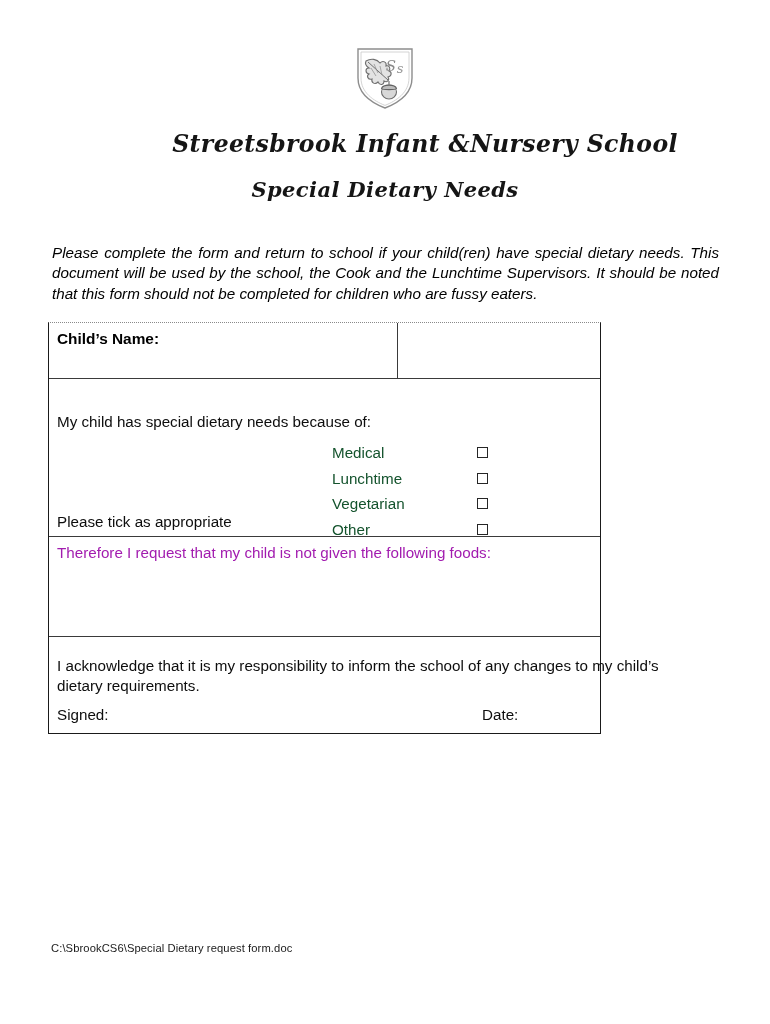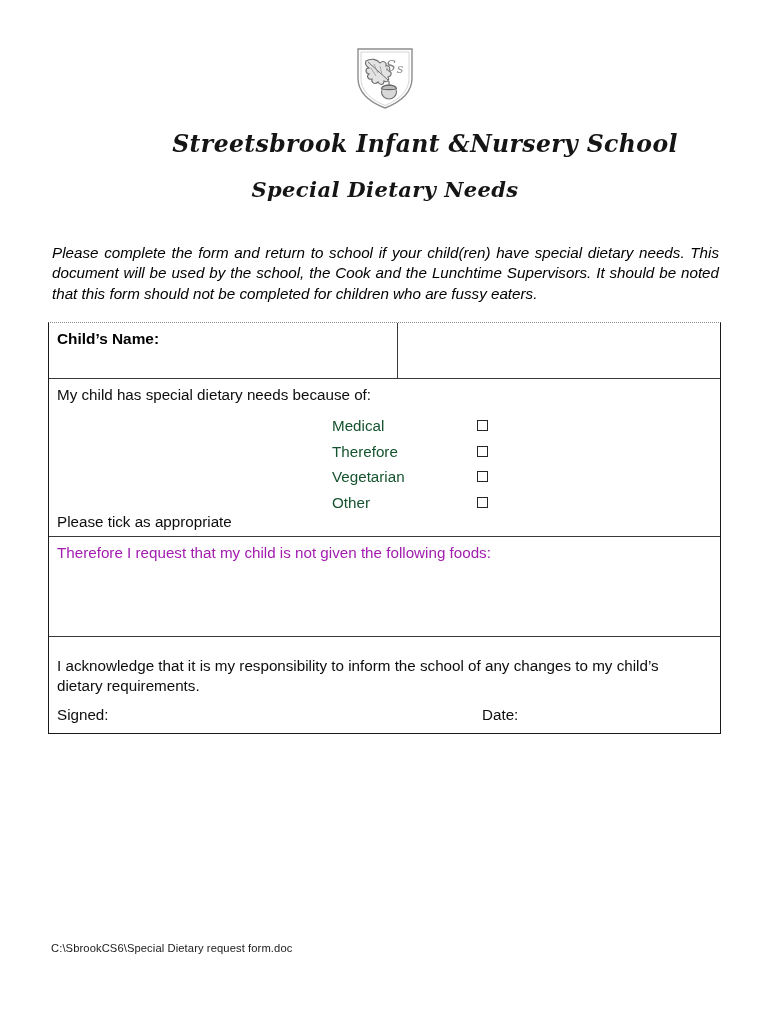--- a/index.html
+++ b/index.html
@@ -71,21 +71,21 @@
     text-align: justify;
     color: #000000;
     font-style: italic;
   }
 
   
   .form-table {
     position: absolute;
     left: 48px;
     top: 322px;
-    width: 673px;
+    width: 553px;
     border-left: 1.6px solid #1a1a1a;
     border-right: 1.6px solid #1a1a1a;
     border-bottom: 1.6px solid #1a1a1a;
     border-top: 1px dotted #8a8a8a;
     box-sizing: border-box;
     background: #fff;
   }
 
   .row {
     position: relative;
@@ -116,20 +116,21 @@
   }
 
   
   .row-reason {
     height: 158px;
     padding: 7px 0 0 8px;
     font-size: 15.2px;
   }
   .reason-lead {
     color: #0d0d0d;
+    margin-top: 27px;
   }
   .options {
     margin-top: 14px;
   }
   .option {
     height: 25.5px;
     position: relative;
     font-size: 15.2px;
     color: #14532d;
   }
@@ -246,21 +247,21 @@
     </div>
 
     <div class="row row-reason">
       <div class="reason-lead">My child has special dietary needs because of:</div>
       <div class="options">
         <div class="option">
           <span class="option-label">Medical</span>
           <span class="checkbox"></span>
         </div>
         <div class="option">
-          <span class="option-label">Therefore</span>
+          <span class="option-label">Lunchtime</span>
           <span class="checkbox"></span>
         </div>
         <div class="option">
           <span class="option-label">Vegetarian</span>
           <span class="checkbox"></span>
         </div>
         <div class="option">
           <span class="option-label">Other</span>
           <span class="checkbox"></span>
         </div>

